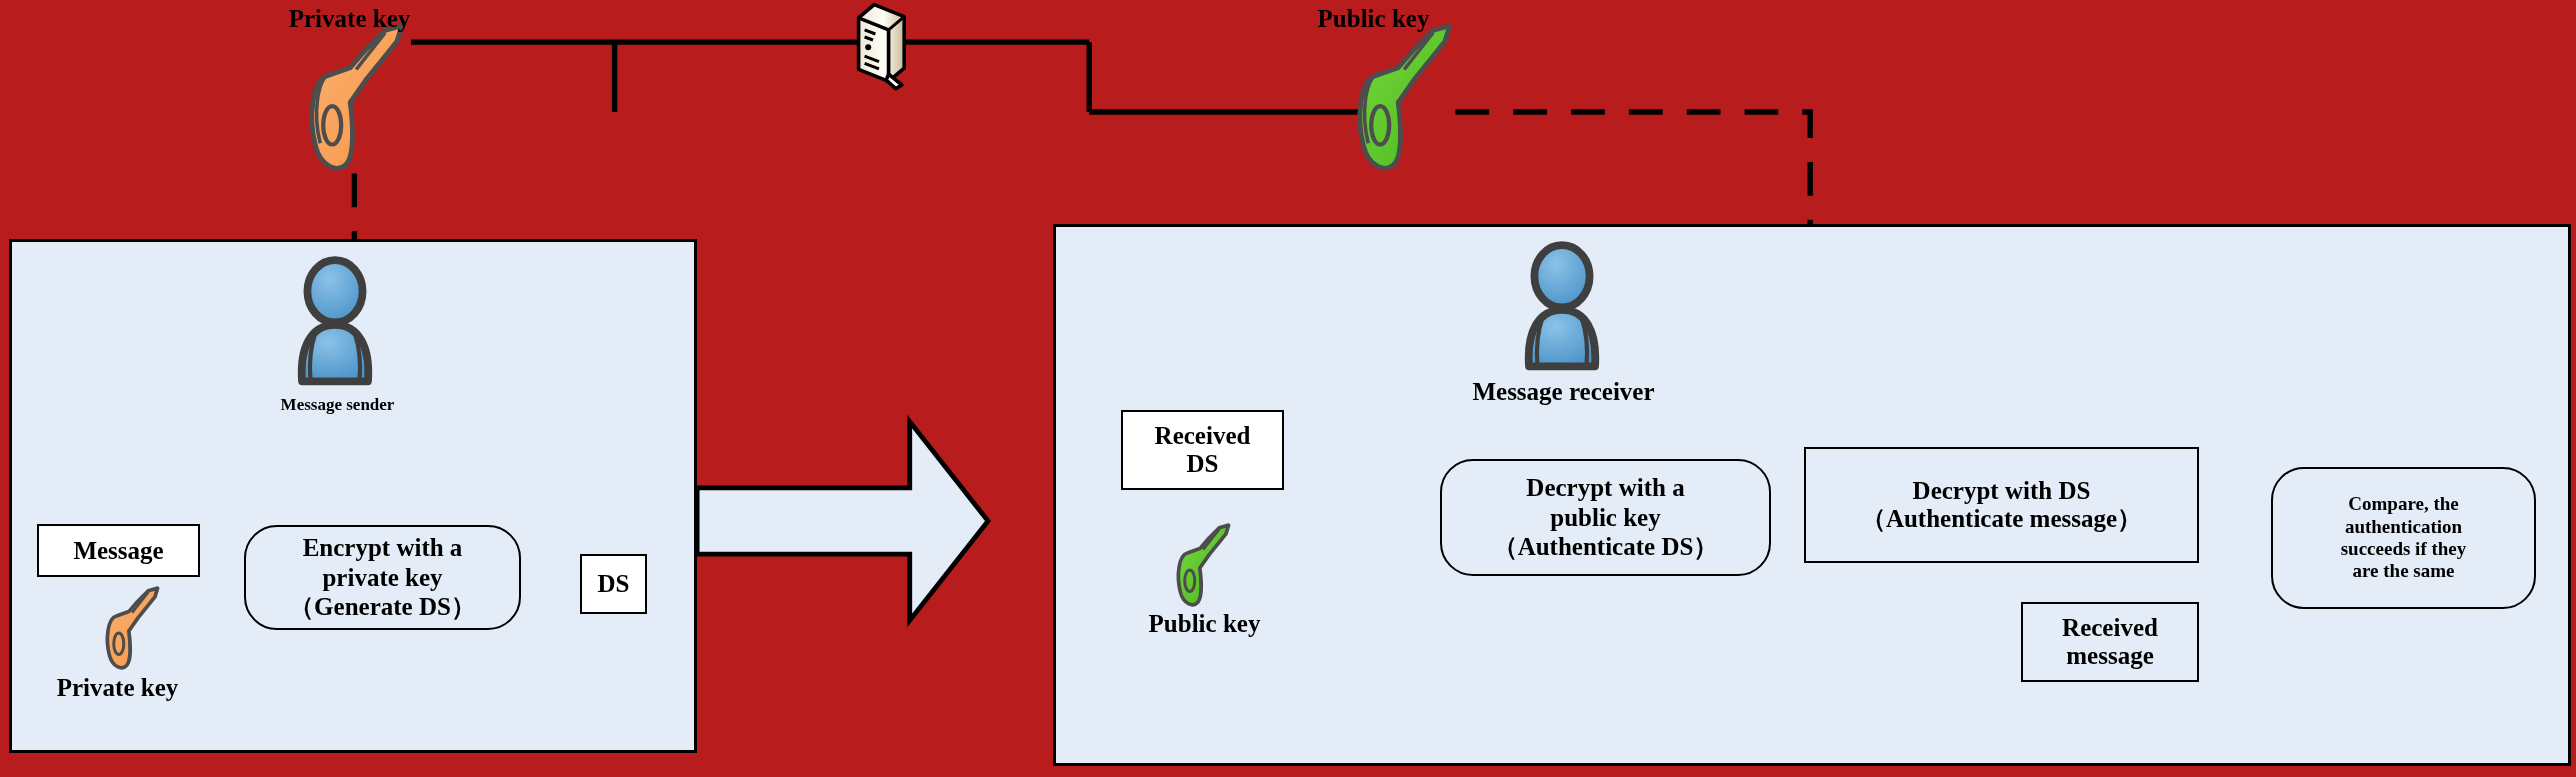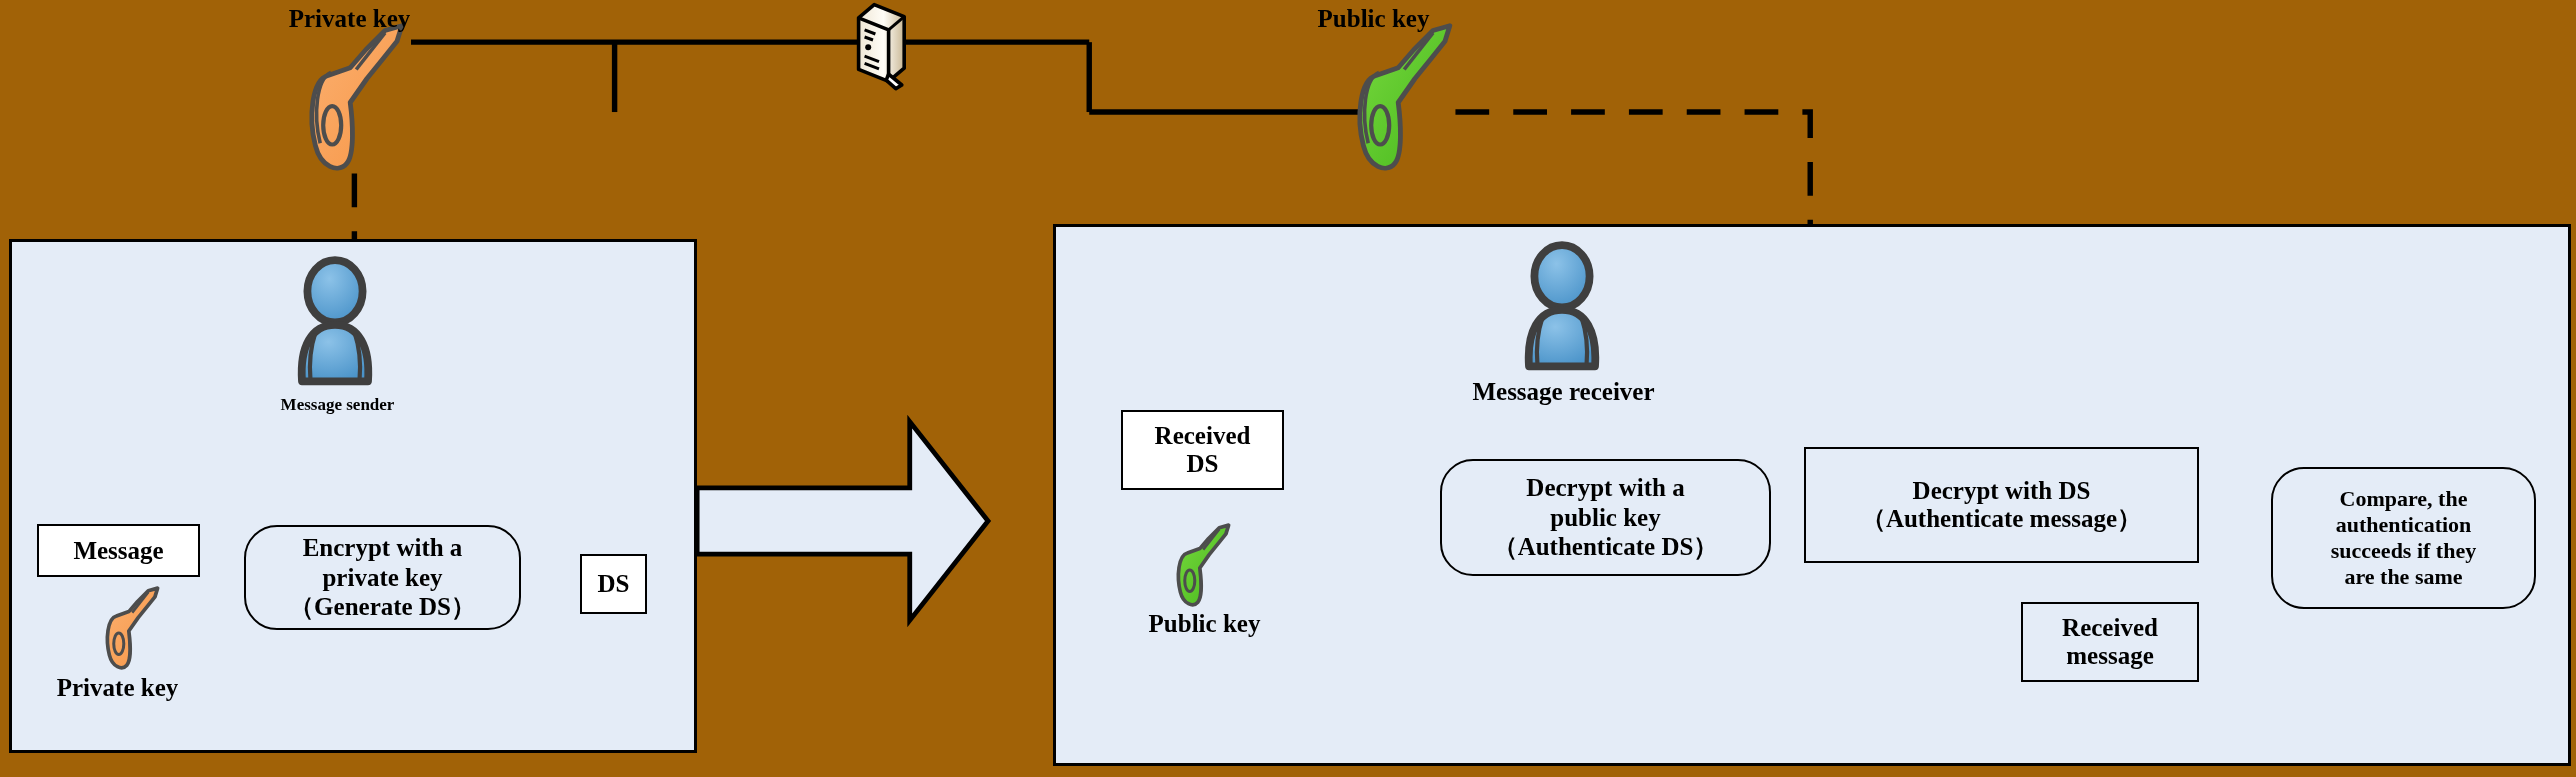--- a/index.html
+++ b/index.html
@@ -1,17 +1,17 @@
 <!DOCTYPE html>
 <html style="font-size:9.6px"><head>
 <meta charset="utf-8">
 <style>
   html,body{margin:0;padding:0;background:#ffffff;}
   body{font-family:"Liberation Serif",serif;}
-  #stage{position:relative;width:2576px;height:777px;background:#a16207;overflow:hidden;}
+  #stage{position:relative;width:2576px;height:777px;background:#b91c1c;overflow:hidden;}
   #svgroot{position:absolute;left:0;top:0;width:2576px;height:777px;}
   .lbl{position:absolute;font-family:"Liberation Serif",serif;font-weight:bold;color:#000;
        line-height:1.12;text-align:center;white-space:pre-line;}
   .panel{position:absolute;background:#e4ecf7;border:3px solid #000;box-sizing:border-box;}
   .boxr{position:absolute;background:#ffffff;border:2.4px solid #000;box-sizing:border-box;
         display:flex;align-items:center;justify-content:center;font-weight:bold;text-align:center;
         font-family:"Liberation Serif",serif;color:#000;line-height:1.12;white-space:pre-line;}
   .boxr.tint{background:#e4ecf7;}
   .boxround{position:absolute;background:#e4ecf7;border:2.4px solid #000;border-radius:33px;
         box-sizing:border-box;display:flex;align-items:center;justify-content:center;
@@ -202,19 +202,19 @@
   <div class="boxround" style="left:1440px;top:435px;width:331px;height:117px;font-size:25px;margin-top:24px;">Decrypt with a
 public key
 （Authenticate DS）</div>
 
   <div class="boxr tint" style="left:1804px;top:435px;width:395px;height:116px;font-size:25px;margin-top:12px;">Decrypt with DS
 （Authenticate message）</div>
 
   <div class="boxr tint" style="left:2021px;top:602px;width:178px;height:80px;font-size:25px;">Received
 message</div>
 
-  <div class="boxround" style="left:2271px;top:467px;width:265px;height:142px;font-size:22px;">Compare, the
+  <div class="boxround" style="left:2271px;top:467px;width:265px;height:142px;font-size:19px;">Compare, the
 authentication
 succeeds if they
 are the same</div>
 
 </div>
 
 
 </body></html>

